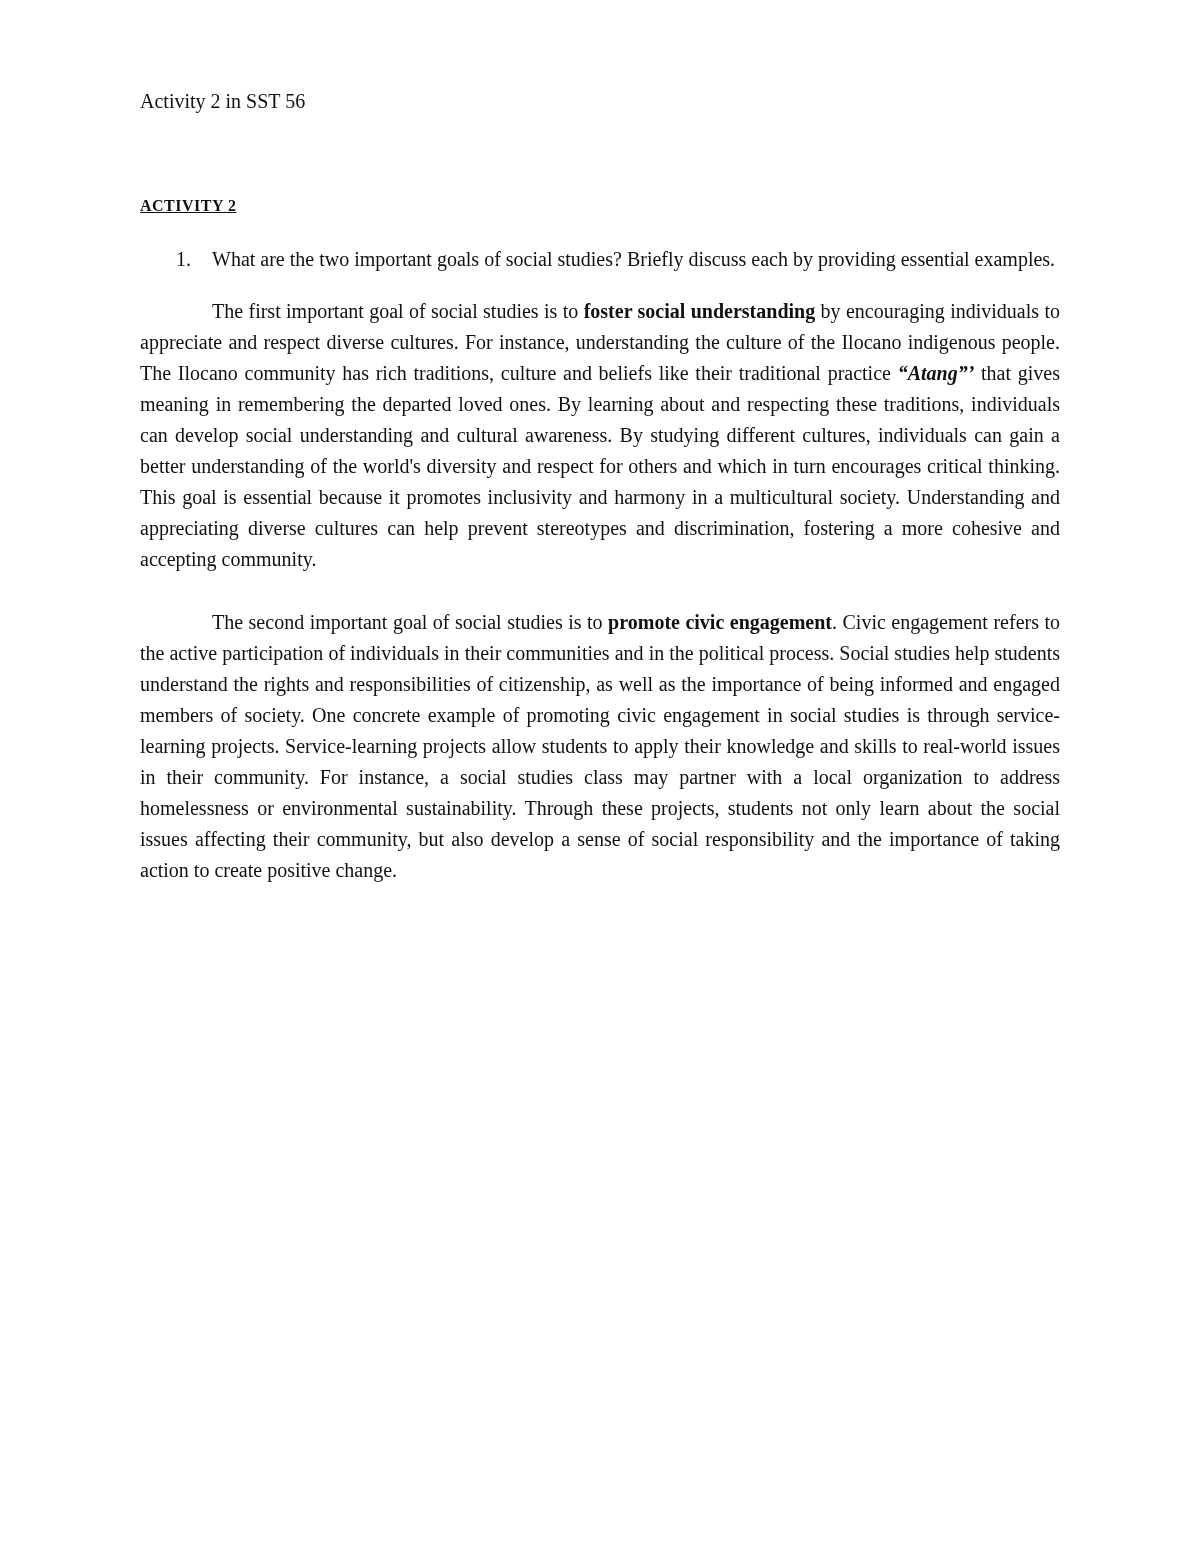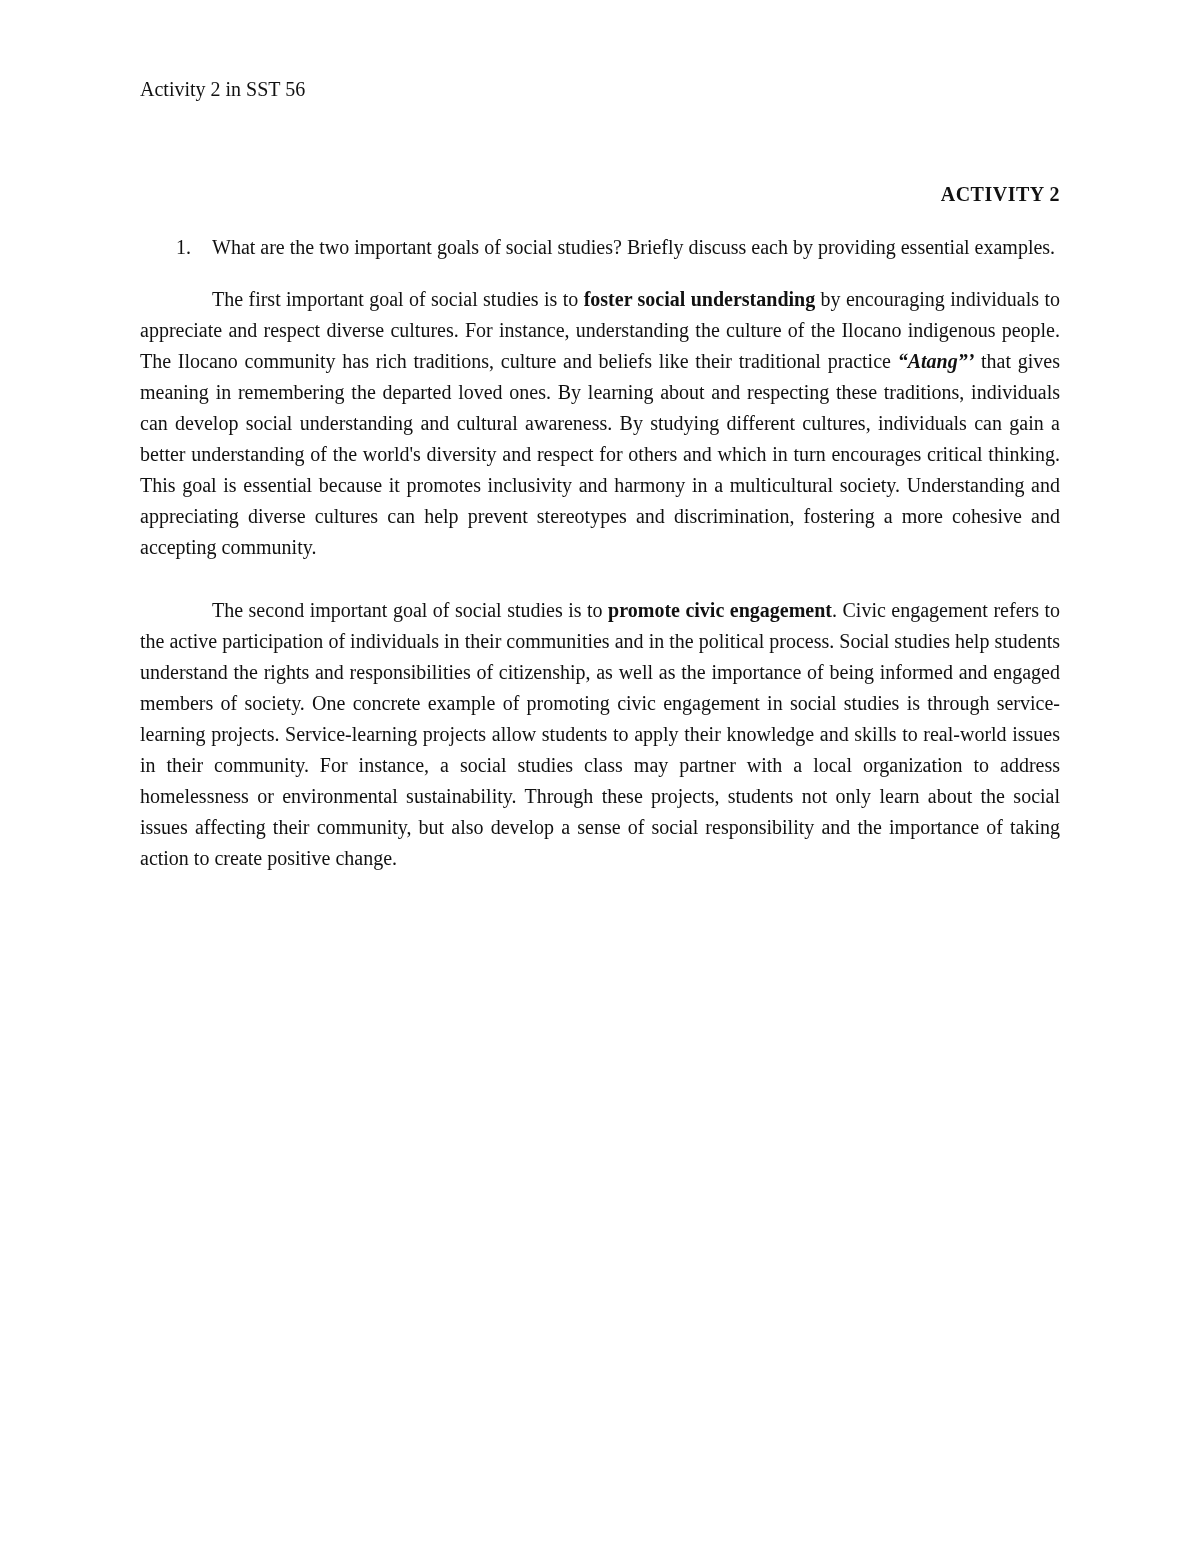--- a/index.html
+++ b/index.html
@@ -4,21 +4,21 @@
 <style>
   html, body {
     margin: 0;
     padding: 0;
     background: #ffffff;
   }
   .page {
     position: relative;
     width: 1200px;
     height: 1231px;
-    margin: 4px auto;
+    margin: 16px auto;
     background: #ffffff;
     color: #111111;
     font-family: "Liberation Serif", "DejaVu Serif", serif;
     font-size: 20px;
     line-height: 31px;
     box-sizing: border-box;
     padding: 72px 140px 0 140px;
     overflow: hidden;
     border-radius: 15px;
   }
@@ -28,26 +28,27 @@
   .header-line {
     margin: 0;
     line-height: 26px;
   }
   .section-line {
     font-weight: bold;
     margin-top: 18px;
     line-height: 26px;
   }
   .doc-title {
-    text-align: right;
+    text-align: left;
     font-weight: bold;
-    font-size: 20px;
+    font-size: 16px;
     margin: 78px 0 24px 0;
     line-height: 28px;
     letter-spacing: 0.5px;
+    text-decoration: underline;
   }
   .question-row {
     display: flex;
     align-items: flex-start;
     margin: 22px 0 0 36px;
   }
   .question-number {
     flex: 0 0 36px;
     line-height: 31px;
   }

